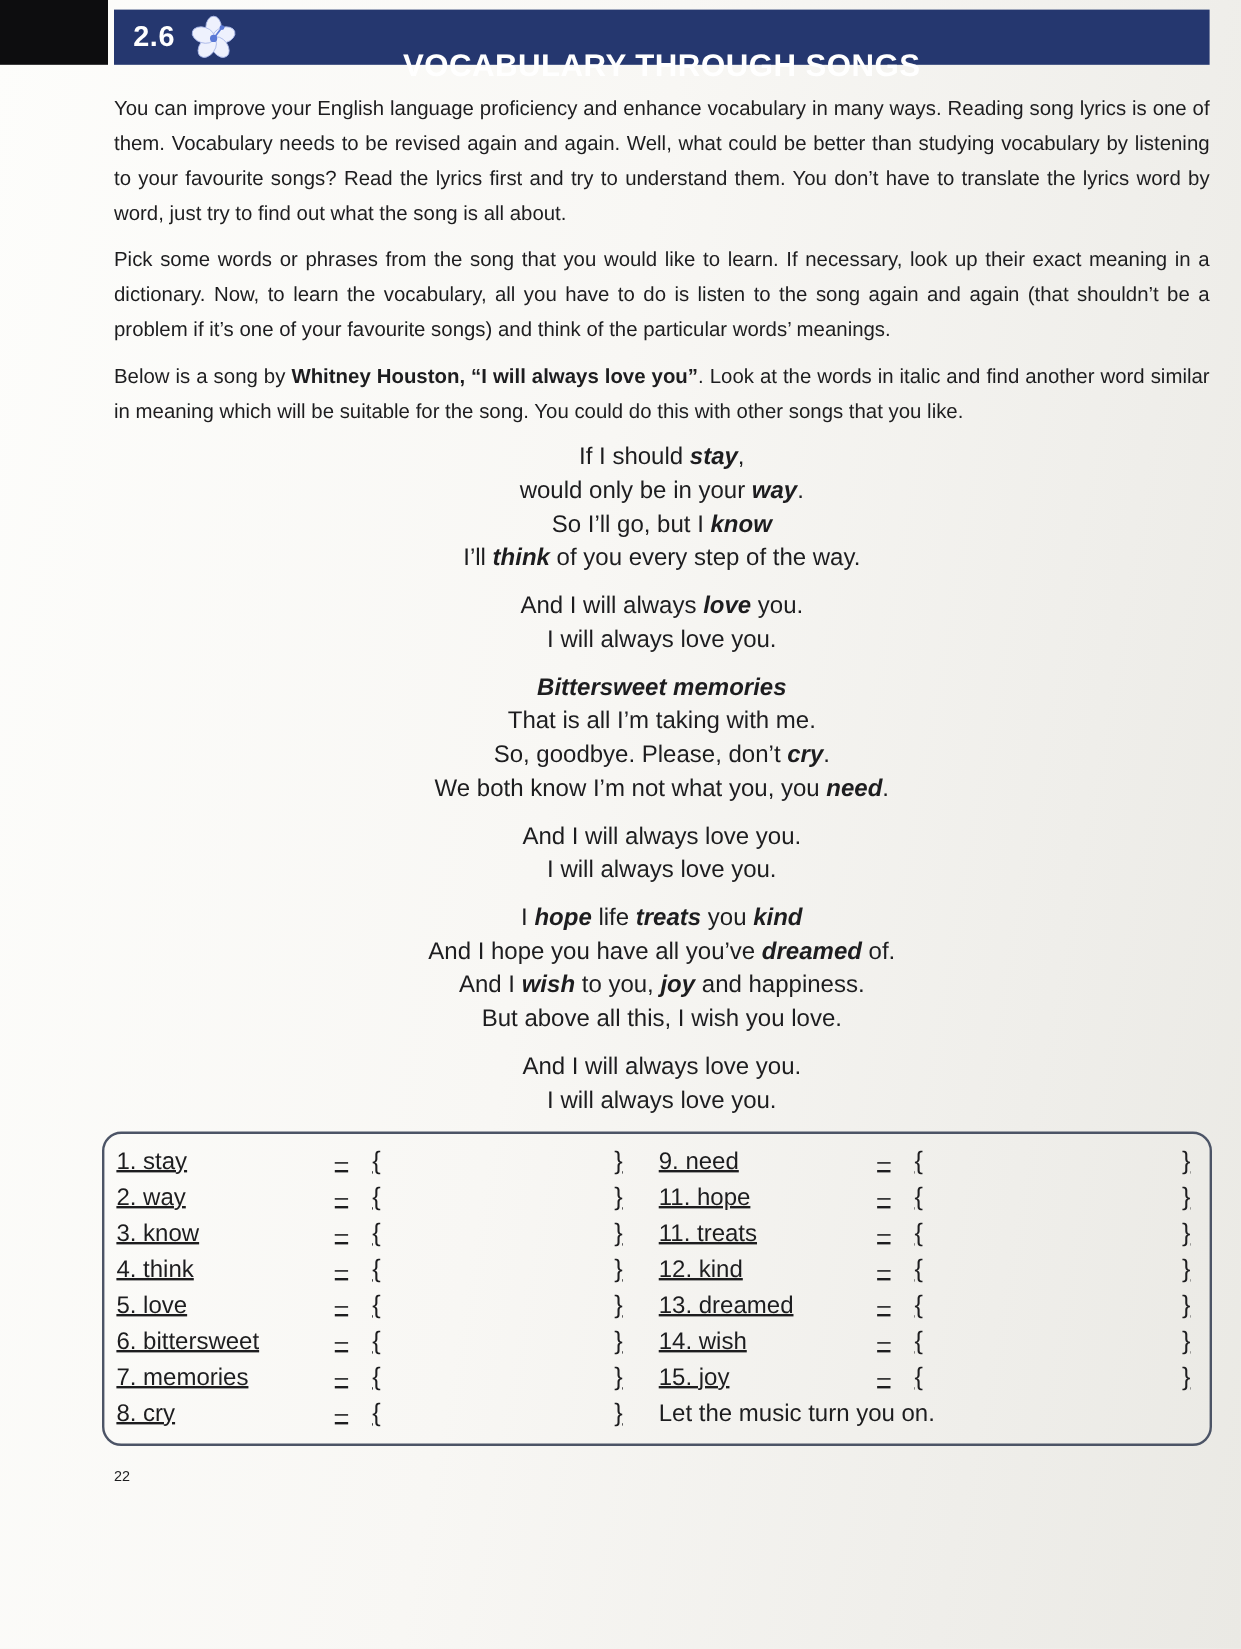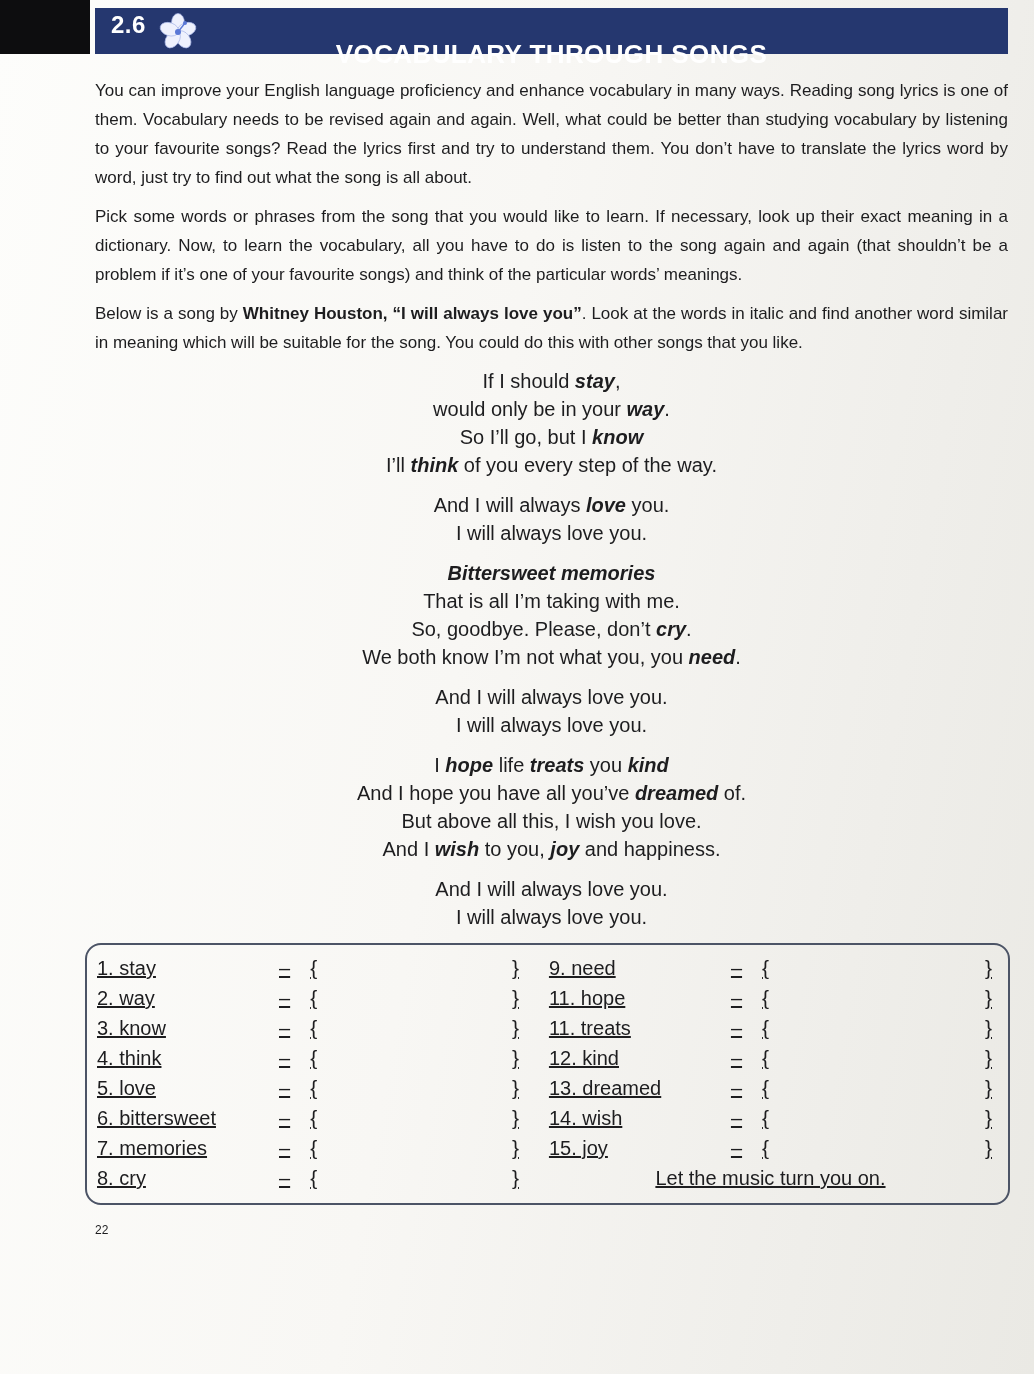--- a/index.html
+++ b/index.html
@@ -24,21 +24,21 @@
   }
   .header-bar{
     position:relative;
     height:46px;
     background:#25376f;
     color:#ffffff;
     display:flex;
     align-items:center;
     padding:0 10px;
   }
-  .header-left{display:flex;position:relative;z-index:2}
+  .header-left{display:flex;align-items:center;position:relative;z-index:2}
   .section-num{font-size:24px;font-weight:bold;margin-left:6px;letter-spacing:.5px}
   .flower{width:40px;height:40px;margin-left:12px}
   .header-title{
     position:absolute;left:0;right:0;top:0;bottom:0;
     display:flex;align-items:center;justify-content:center;
     font-size:26px;font-weight:bold;letter-spacing:.4px;z-index:1;margin-top:46px;
   }
   .intro{margin-top:22px}
   .intro p{
     font-size:17px;
@@ -72,24 +72,23 @@
     font-size:20px;
     line-height:30px;
     white-space:nowrap;
     text-decoration:underline;
   }
   .ex-label{flex:0 0 182px}
   .ex-dash{margin-right:20px}
   .ex-brace{font-size:21px}
   .ex-gap{flex:1}
   .ex-note{
-    text-align:center;
+    text-align:left;
     font-size:20px;
     line-height:30px;
-    text-decoration:underline;
   }
   .footer{
     margin-top:18px;
     text-align:left;
     font-size:12px;
   }
 </style>
 </head>
 <body>
 
@@ -139,22 +138,22 @@
           <div class="line"><span>So, goodbye. Please, don’t </span><span class="em">cry</span><span>.</span></div>
           <div class="line"><span>We both know I’m not what you, you </span><span class="em">need</span><span>.</span></div>
         </div>
         <div class="stanza">
           <div class="line"><span>And I will always love you.</span></div>
           <div class="line"><span>I will always love you.</span></div>
         </div>
         <div class="stanza">
           <div class="line"><span>I </span><span class="em">hope</span><span> life </span><span class="em">treats</span><span> you </span><span class="em">kind</span></div>
           <div class="line"><span>And I hope you have all you’ve </span><span class="em">dreamed</span><span> of.</span></div>
+          <div class="line"><span>And I </span><span class="em">wish</span><span> to you, </span><span class="em">joy</span><span> and happiness.</span></div>
           <div class="line"><span>But above all this, I wish you love.</span></div>
-          <div class="line"><span>And I </span><span class="em">wish</span><span> to you, </span><span class="em">joy</span><span> and happiness.</span></div>
         </div>
         <div class="stanza">
           <div class="line"><span>And I will always love you.</span></div>
           <div class="line"><span>I will always love you.</span></div>
         </div>
       </div>
 
     <div class="exercise-box">
       <div id="ex-left">
           <div class="ex-row">

